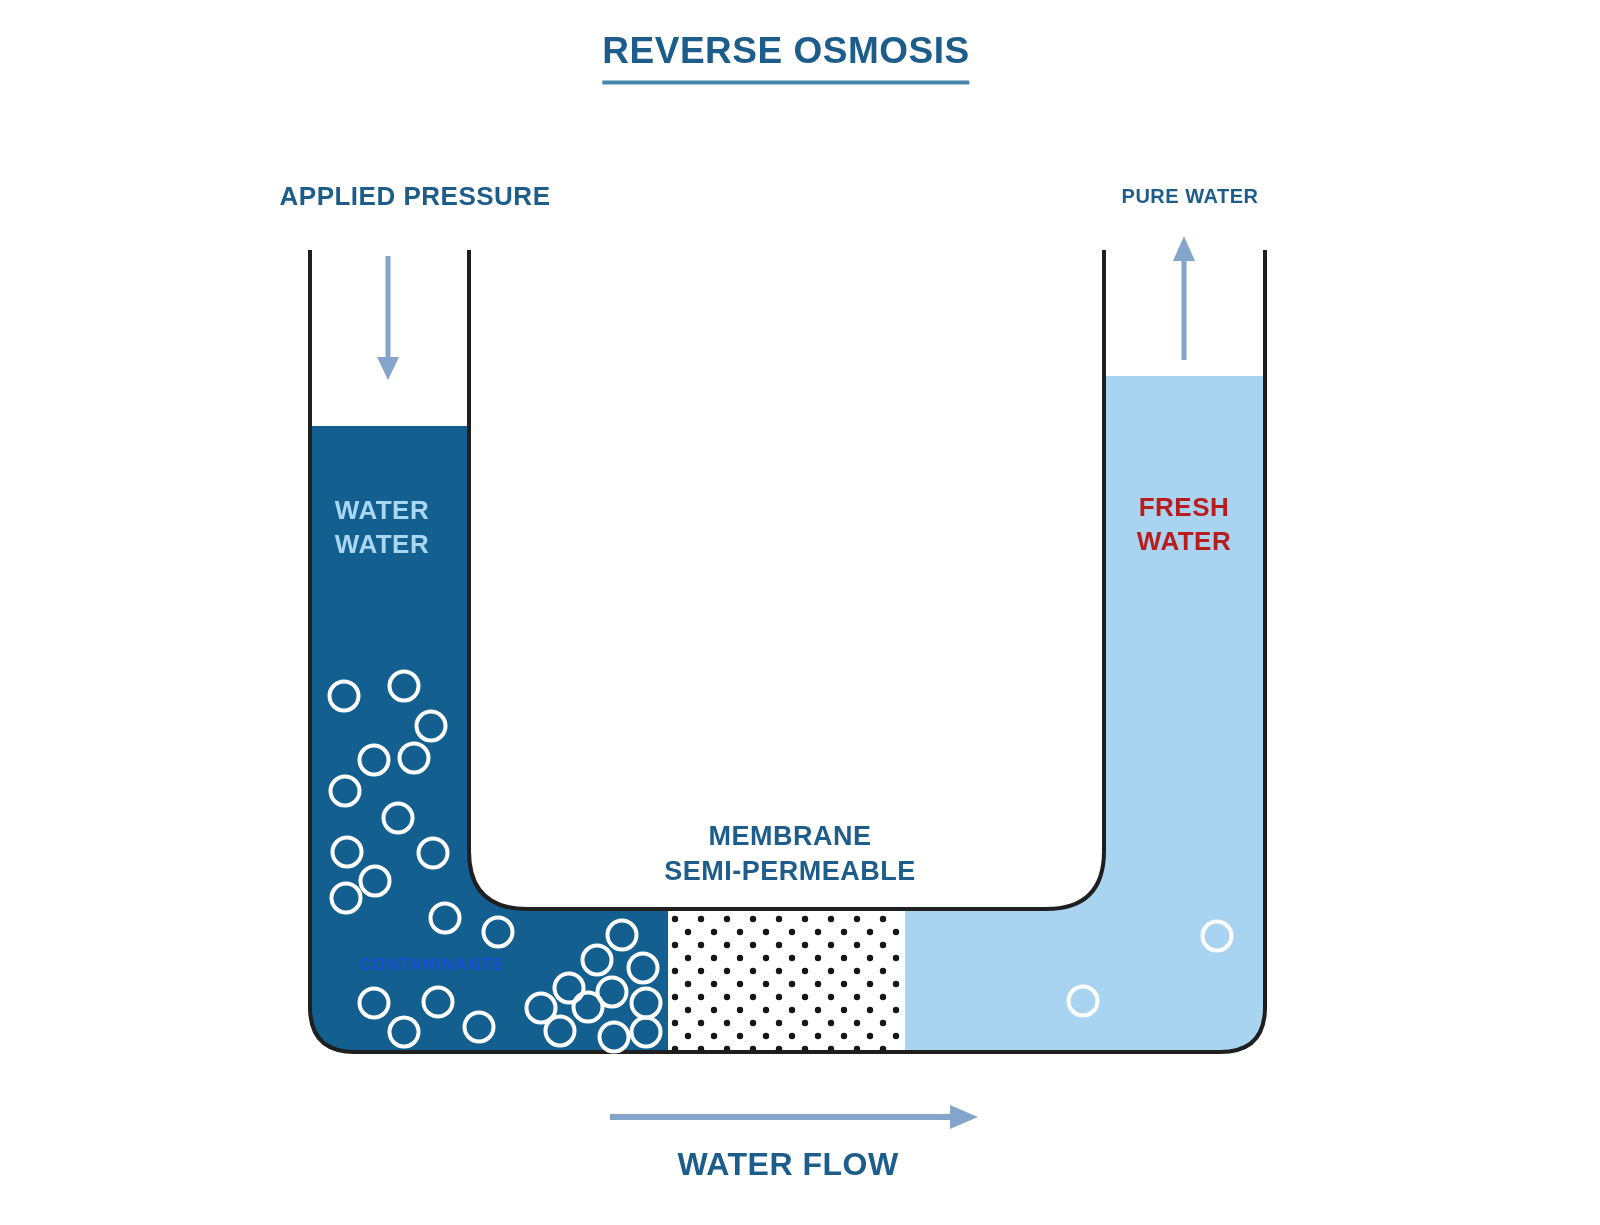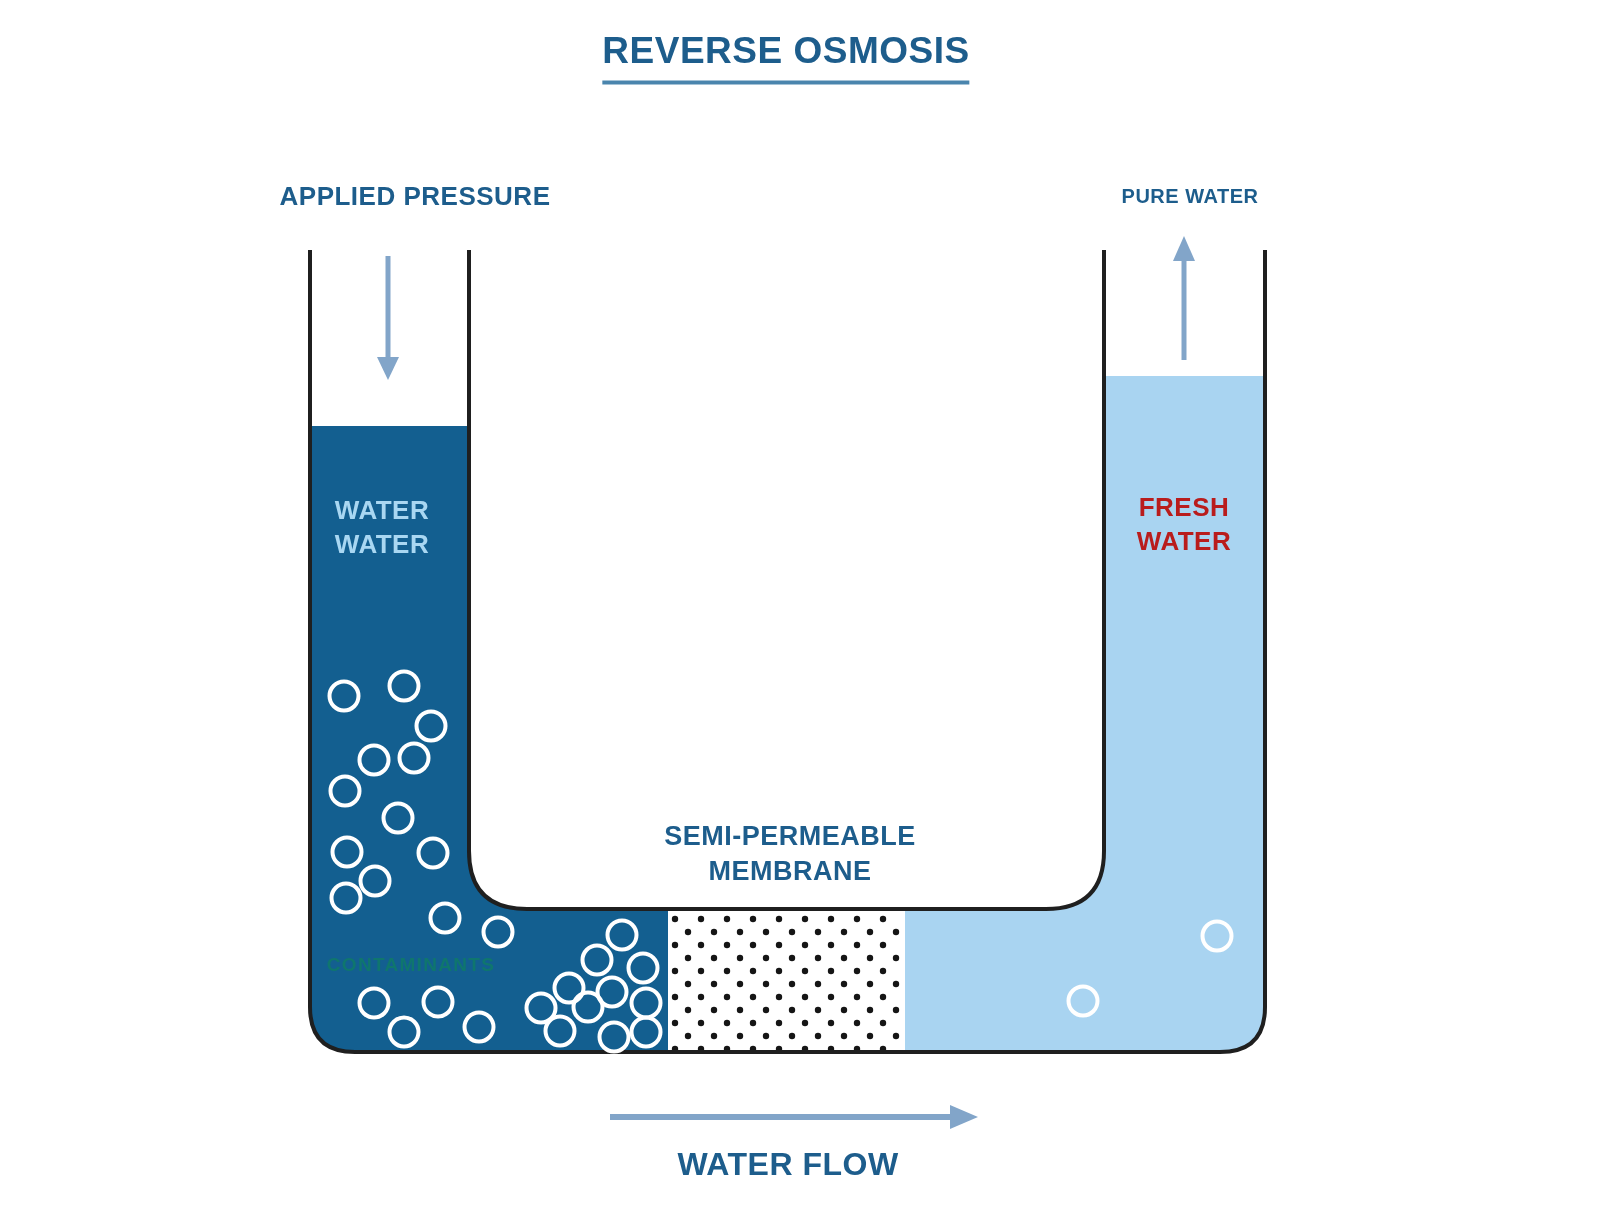--- a/index.html
+++ b/index.html
@@ -25,21 +25,21 @@
     left:786px;top:57px;
     font-size:37px;
     padding-bottom:9px;
     border-bottom:4px solid #4A85AD;
   }
   .applied{left:415px;top:196px;font-size:26px;}
   .pure{left:1190px;top:196px;font-size:20px;}
   .salt{left:382px;top:527px;font-size:26px;line-height:34px;color:#A9D7F2;}
   .fresh{left:1184px;top:524px;font-size:26px;line-height:34px;color:#b91c1c;}
   .membrane-lbl{left:790px;top:854px;font-size:27px;line-height:35px;}
-  .contaminants{left:411px;top:965px;font-size:19px;letter-spacing:1.3px;color:#0f766e;}
+  .contaminants{left:432px;top:965px;font-size:16px;letter-spacing:1.3px;color:#1d4ed8;}
   .waterflow{left:788px;top:1164px;font-size:32px;}
   .bubbles circle{fill:none;stroke:#ffffff;stroke-width:4;}
   .tube-wall{fill:none;stroke:#1F1F1F;stroke-width:4;}
   .arrow-line{stroke-width:5;fill:none;}
   .arrow-line.h{stroke-width:6;}
 </style>
 </head>
 <body>
 
 <div class="stage">
@@ -127,21 +127,21 @@
     <span class="line">WATER</span>
     <span class="line">WATER</span>
   </div>
 
   <div class="lbl fresh">
     <span class="line">FRESH</span>
     <span class="line">WATER</span>
   </div>
 
   <div class="lbl membrane-lbl">
+    <span class="line">MEMBRANE</span>
     <span class="line">SEMI-PERMEABLE</span>
-    <span class="line">MEMBRANE</span>
   </div>
 
   <div class="lbl contaminants">CONTAMINANTS</div>
 
   <div class="lbl waterflow">WATER FLOW</div>
 
 </div>
 
 </body></html>

